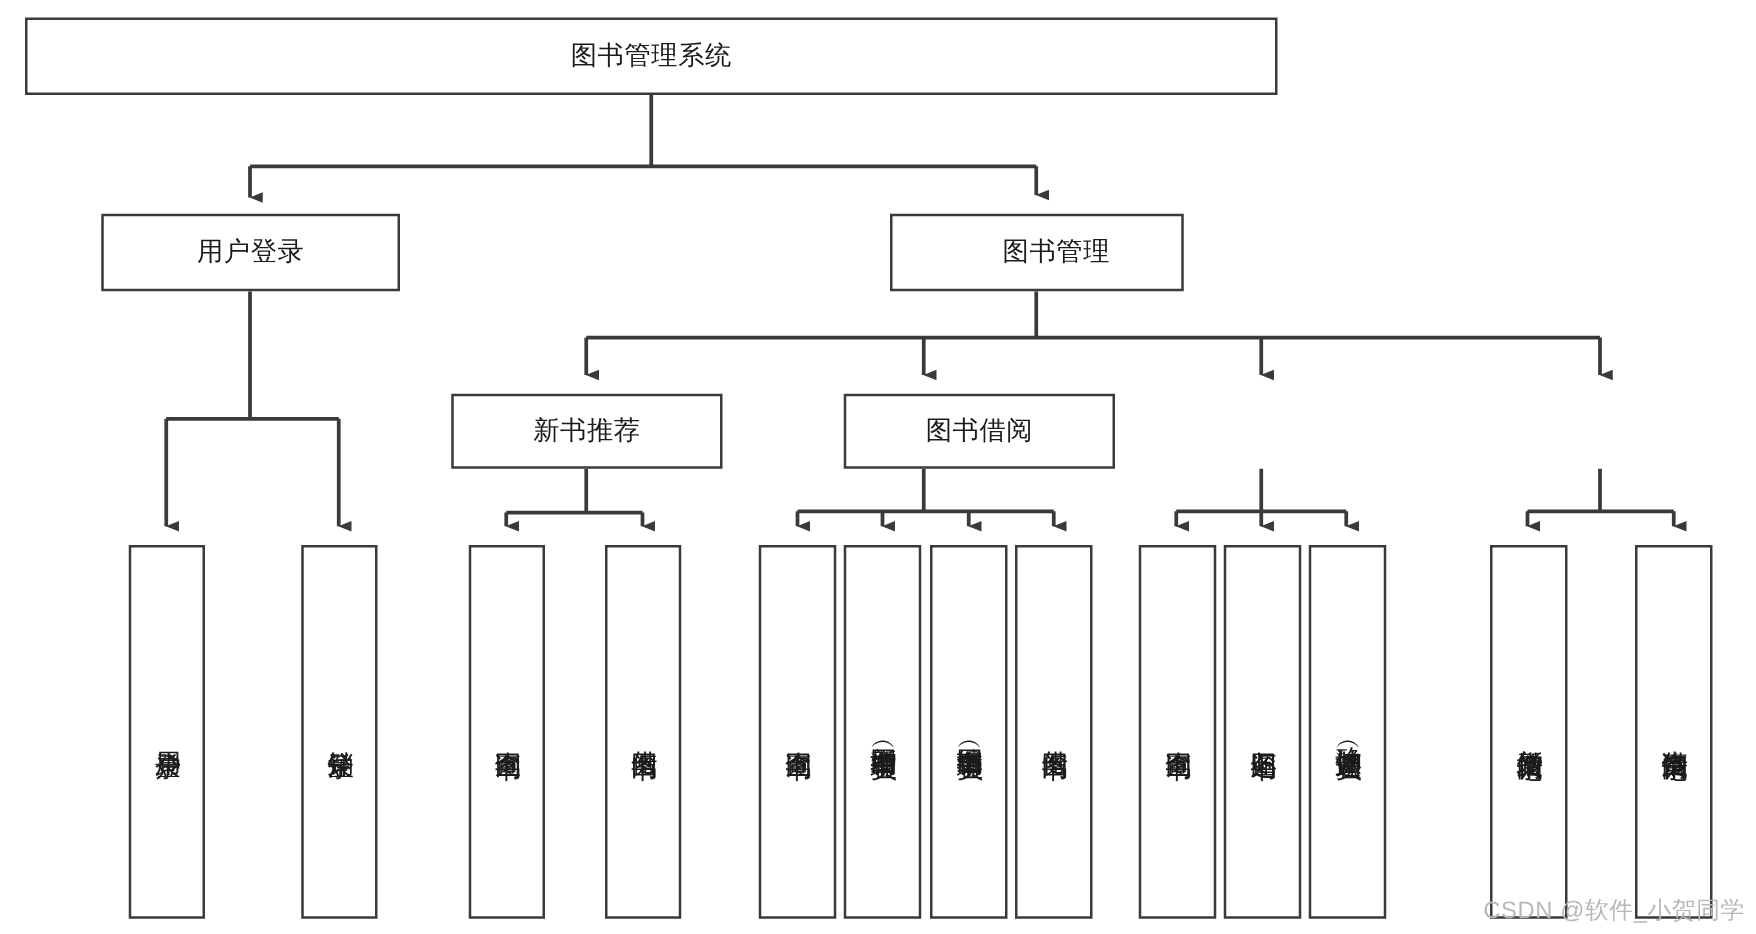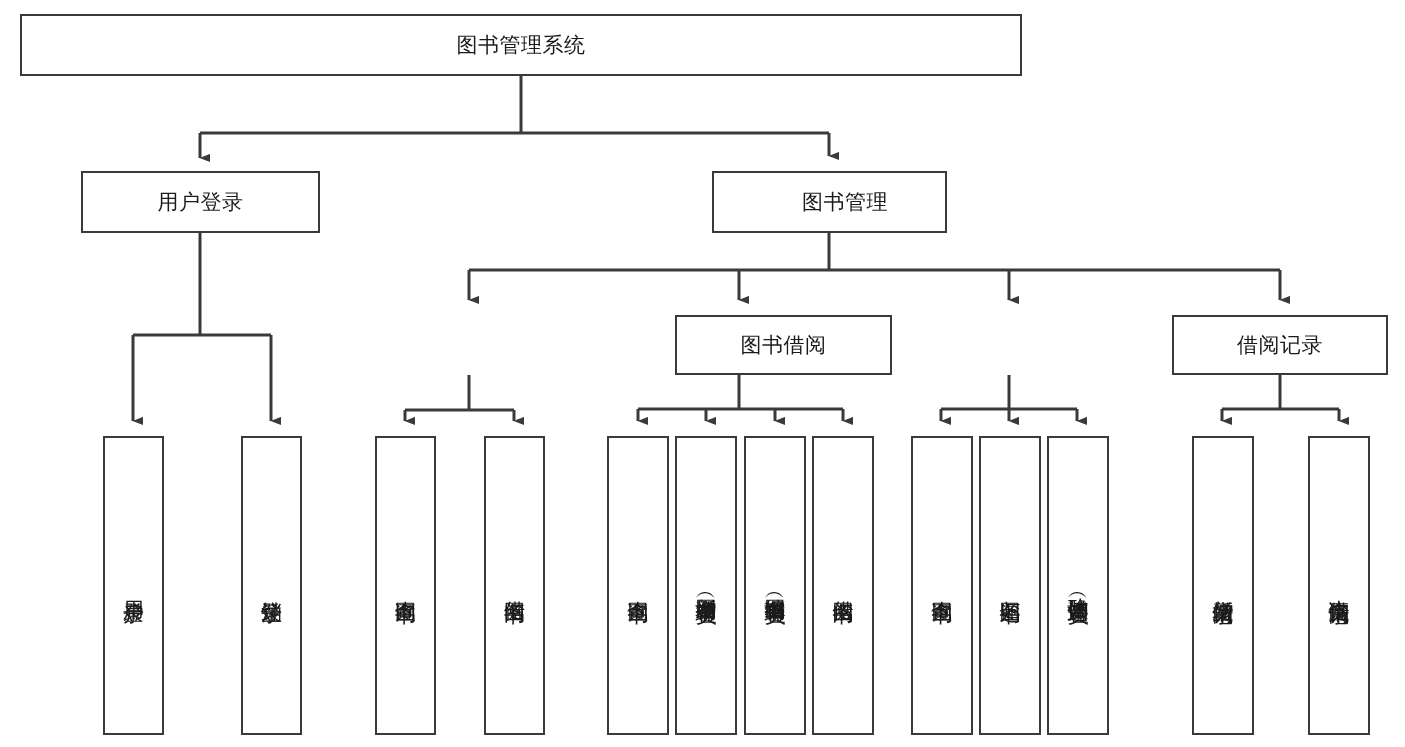--- a/index.html
+++ b/index.html
@@ -126,25 +126,25 @@
     <span class="node-label">图书管理系统</span>
   </div>
 
   <div class="node" style="left:81px; top:171px; width:239px; height:62px;">
     <span class="node-label">用户登录</span>
   </div>
   <div class="node" style="left:712px; top:171px; width:235px; height:62px;padding-left:31px;">
     <span class="node-label">图书管理</span>
   </div>
 
+  <div class="node" style="left:361px; top:315px; width:217px; height:60px;">
+    <span class="node-label">新书推荐</span>
+  </div>
   <div class="node" style="left:631px; top:315px; width:217px; height:60px;margin-left:44px;">
     <span class="node-label">图书借阅</span>
-  </div>
-  <div class="node" style="left:1172px; top:315px; width:216px; height:60px;">
-    <span class="node-label">借阅记录</span>
   </div>
 
   <div class="node leaf" style="left:103px; top:436px; width:61px; height:299px;">
     <span class="node-label">用户登录</span>
   </div>
   <div class="node leaf" style="left:241px; top:436px; width:61px; height:299px;">
     <span class="node-label">注销登录</span>
   </div>
 
   <div class="node leaf" style="left:375px; top:436px; width:61px; height:299px;">
@@ -177,14 +177,15 @@
     <span class="node-label">确认归还（管理员）</span>
   </div>
 
   <div class="node leaf" style="left:1192px; top:436px; width:62px; height:299px;">
     <span class="node-label">新增借阅记录</span>
   </div>
   <div class="node leaf" style="left:1308px; top:436px; width:62px; height:299px;">
     <span class="node-label">查询借阅记录</span>
   </div>
 
+  <div id="watermark">CSDN @软件_小贺同学</div>
 
 </div>
 
 </body></html>

